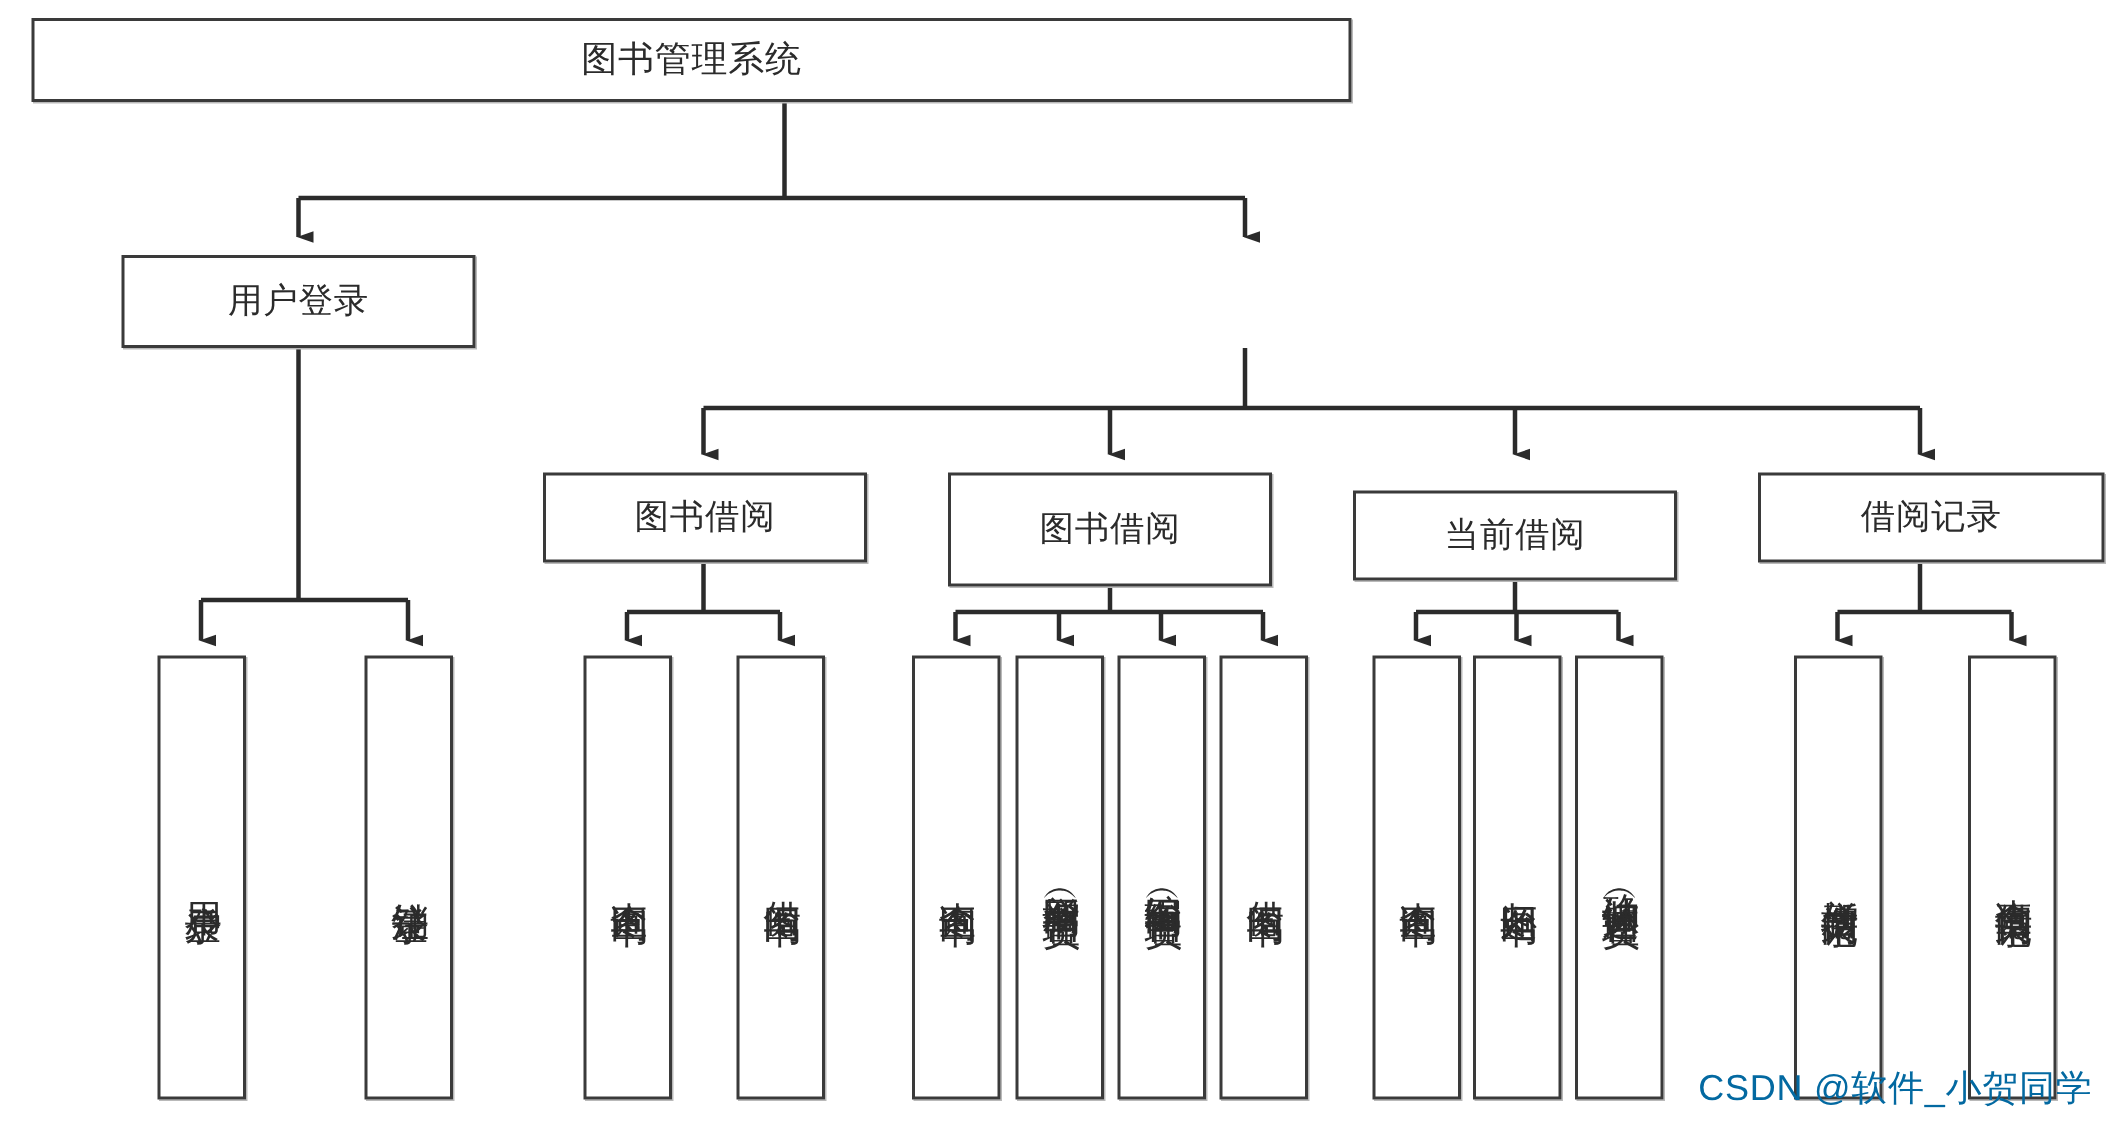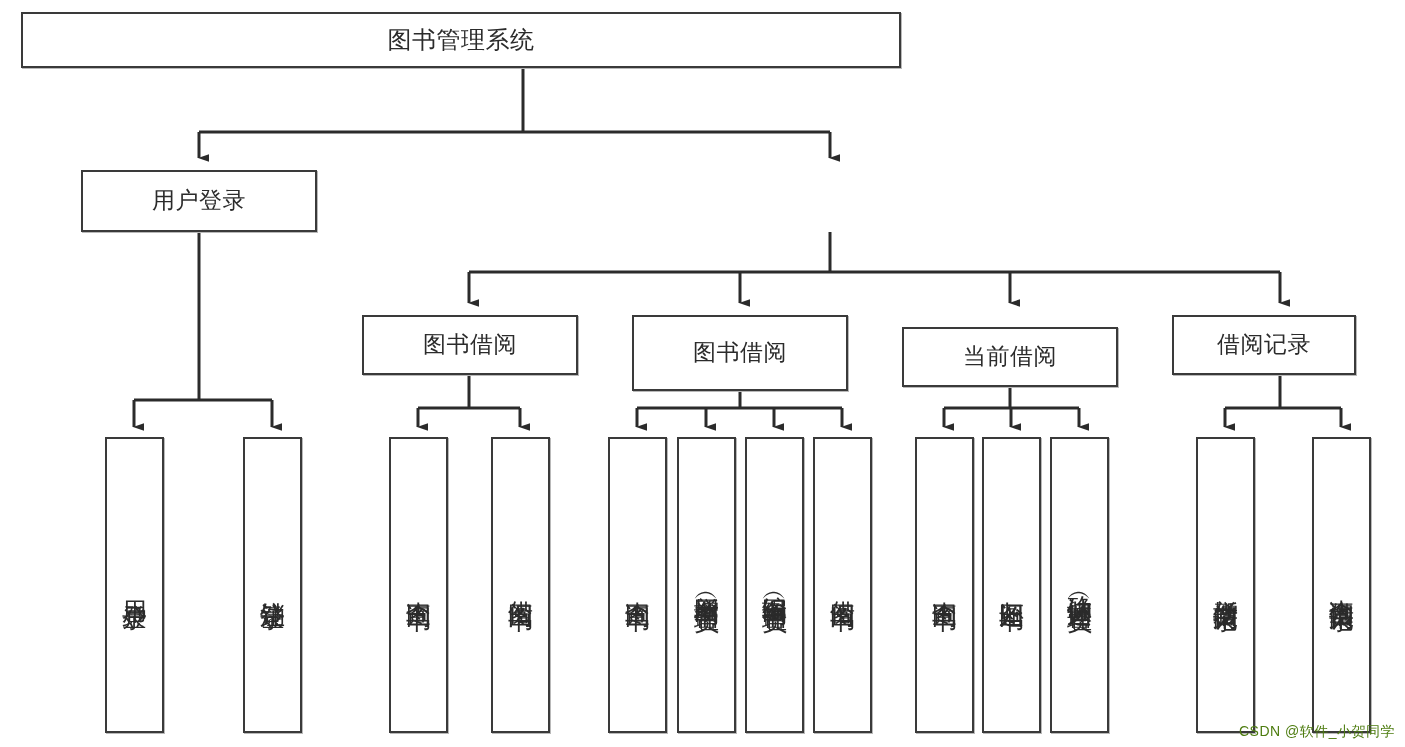--- a/index.html
+++ b/index.html
@@ -62,22 +62,22 @@
     text-orientation: upright;
     font-size: 25px;
     line-height: 1.0;
     letter-spacing: 2px;
     max-height: 100%;
   }
   #watermark {
     position: absolute;
     right: 10px;
     bottom: 6px;
-    font-size: 14px;
-    color: #4d7c0f;
+    font-size: 24px;
+    color: #0369a1;
     white-space: nowrap;
     z-index: 3;
     letter-spacing: 0.5px;
   }
 </style>
 </head>
 <body>
 
 <div id="canvas">
 
@@ -141,21 +141,21 @@
 
   <div class="node h" style="left:362px; top:315px; width:216px; height:60px;">
     <span class="label">图书借阅</span>
   </div>
   <div class="node h" style="left:632px; top:315px; width:216px; height:76px;">
     <span class="label">图书借阅</span>
   </div>
   <div class="node h" style="left:902px; top:315px; width:216px; height:60px;margin-top:12px;">
     <span class="label">当前借阅</span>
   </div>
-  <div class="node h" style="left:1172px; top:315px; width:184px; height:60px;">
+  <div class="node h" style="left:1172px; top:315px; width:231px; height:60px;">
     <span class="label">借阅记录</span>
   </div>
 
   <div class="node v" style="left:105px; top:437px; width:59px; height:296px;">
     <span class="label">用户登录</span>
   </div>
   <div class="node v" style="left:243px; top:437px; width:59px; height:296px;">
     <span class="label">注销登录</span>
   </div>
 

